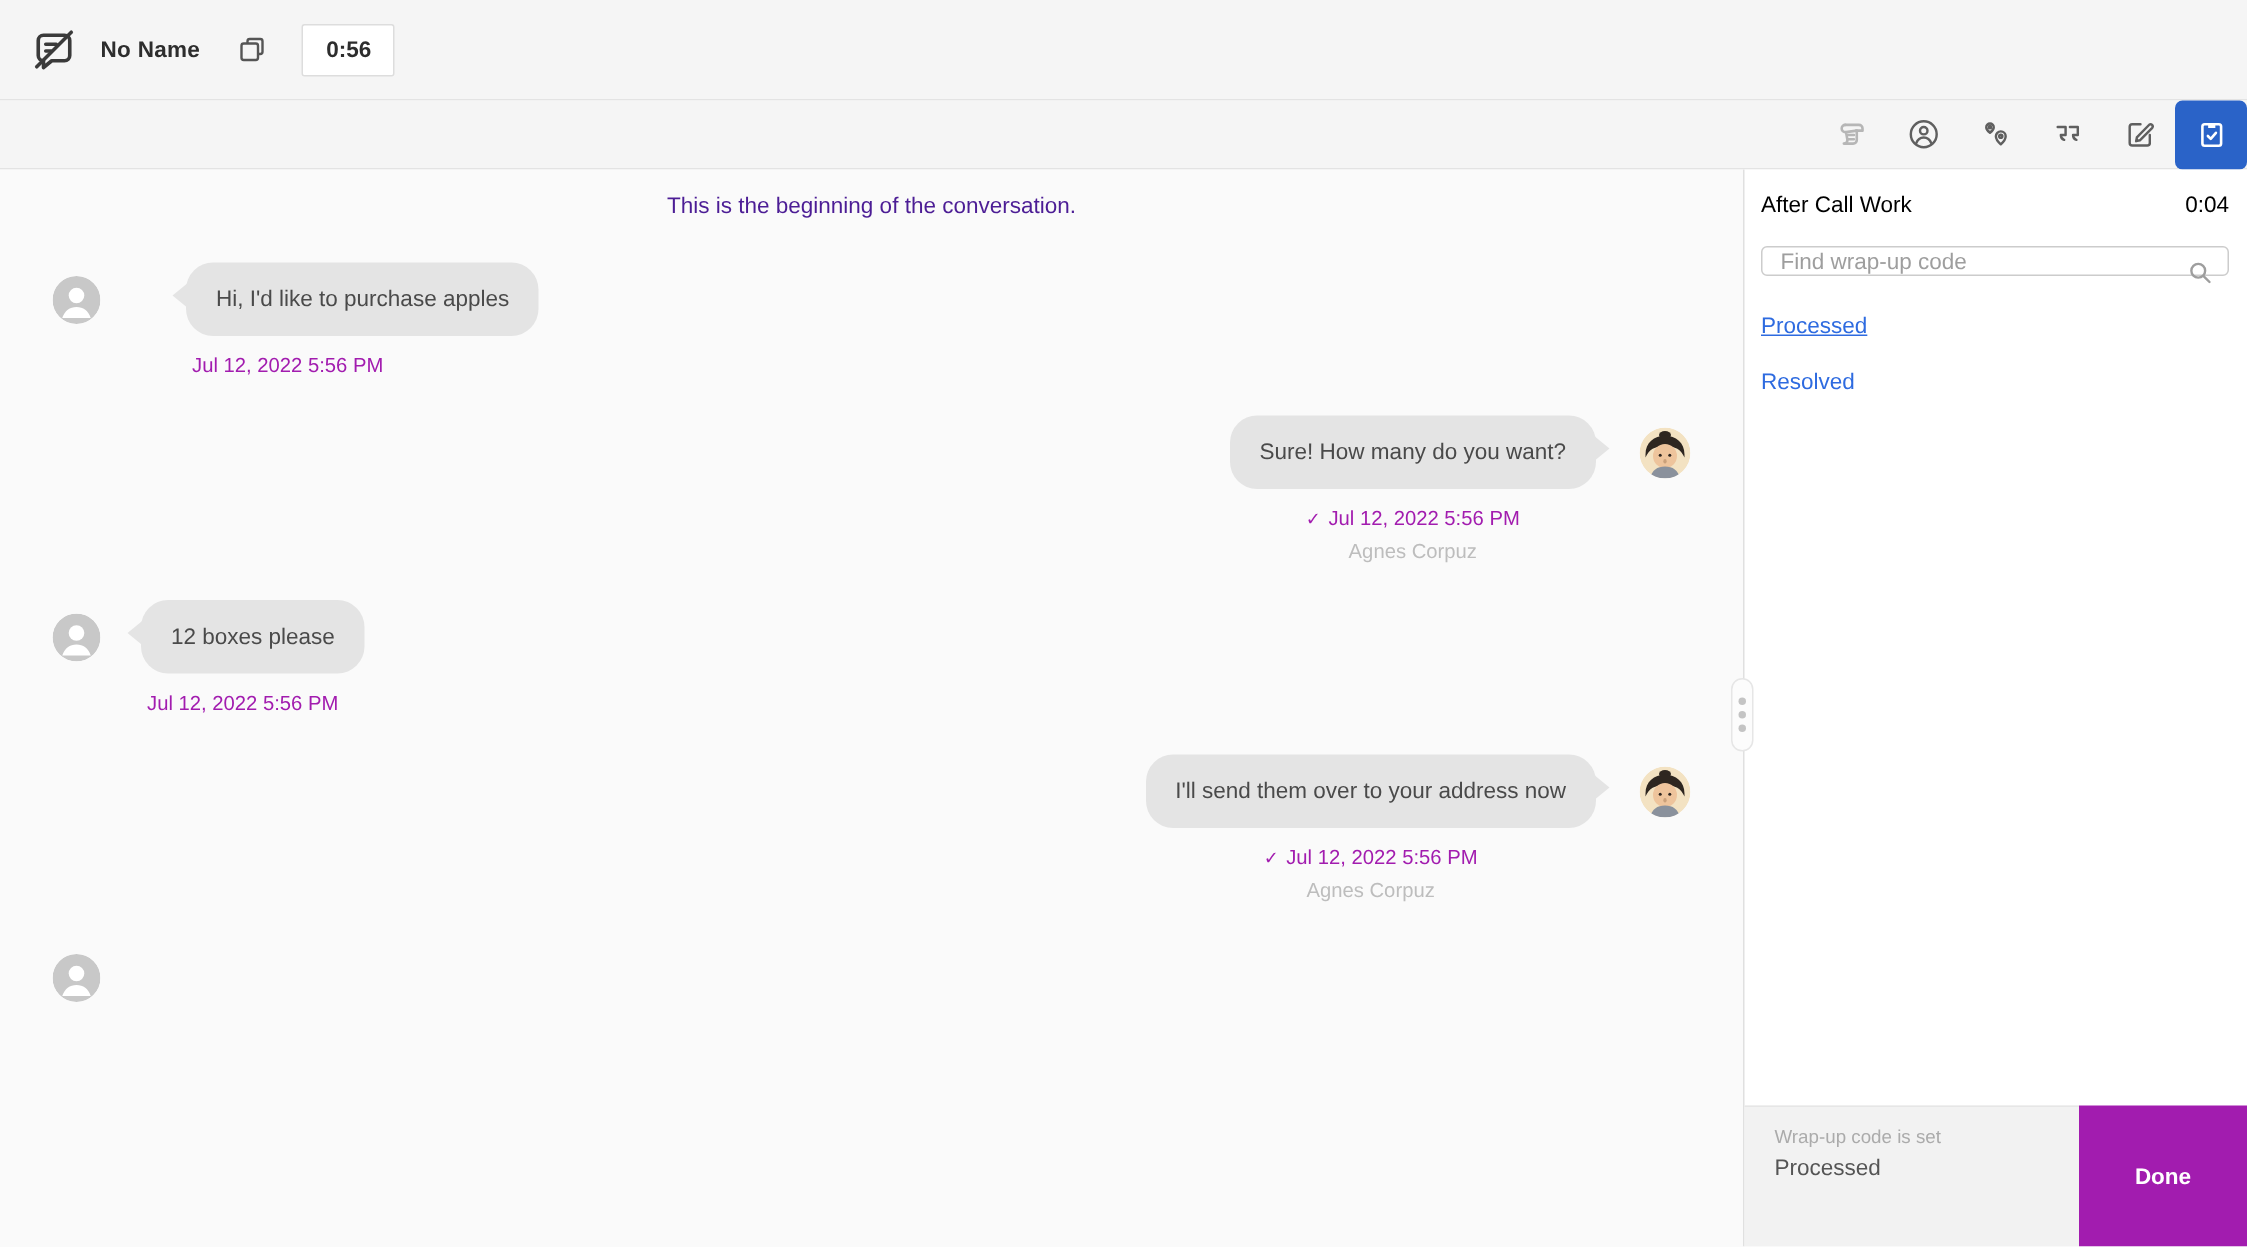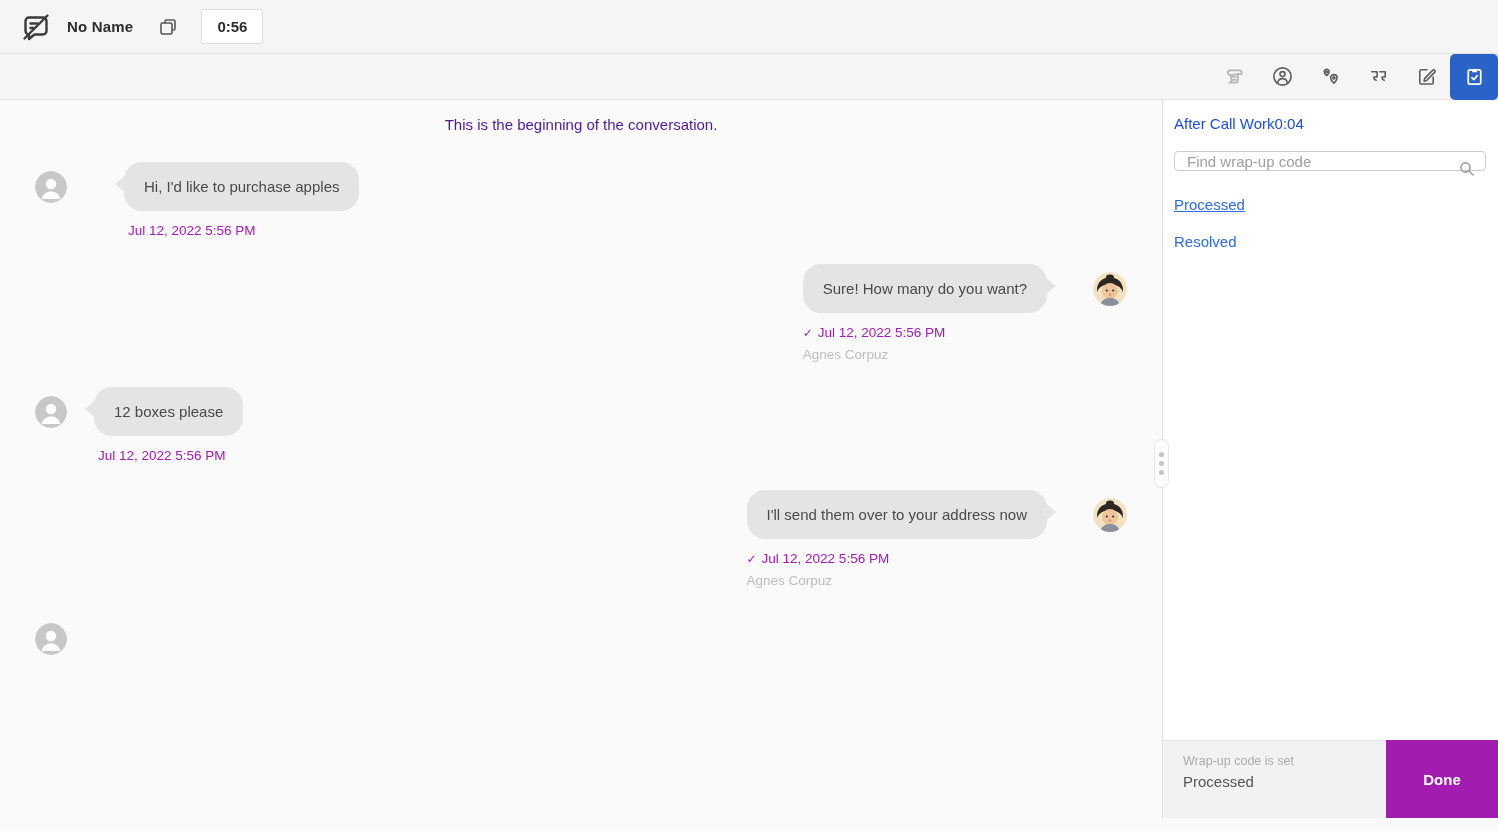--- a/index.html
+++ b/index.html
@@ -1,20 +1,20 @@
 <!DOCTYPE html>
 <html><head>
 <meta charset="utf-8">
 <style>
   * { margin:0; padding:0; box-sizing:border-box; }
   html,body { width:1498px; height:831px; overflow:hidden;
     font-family:"Liberation Sans","DejaVu Sans",sans-serif; background:#fafafa; }
 
   
-  .topbar { height:54px; background:#f5f5f5; border-bottom:1px solid #e3e3e3;
+  .topbar { height:67px; background:#f5f5f5; border-bottom:1px solid #e3e3e3;
     display:flex; align-items:center; padding:0 12px 0 20px; }
   .logo { width:32px; height:32px; flex:0 0 auto; }
   .contact-name { font-size:15px; font-weight:bold; color:#2d2d2d; margin-left:15px; letter-spacing:.2px; }
   .copy-btn { margin-left:24px; width:22px; height:22px; cursor:pointer; display:flex; align-items:center; justify-content:center; }
   .timer-badge { margin-left:22px; background:#fff; border:1px solid #ddd; border-radius:2px;
     padding:8px 15px; font-size:15px; font-weight:bold; color:#2d2d2d; }
   .topbar-spacer { flex:1; }
 
   
   .toolbar { height:46px; background:#f5f5f5; border-bottom:1px solid #e3e3e3;
@@ -29,21 +29,21 @@
   .intro-line { position:absolute; top:16px; left:0; right:0; text-align:center;
     color:#4c1d95; font-size:15px; }
 
   .msg { position:absolute; display:flex; align-items:flex-start; }
   .msg .avatar { width:32px; height:32px; border-radius:50%; overflow:hidden; flex:0 0 auto; margin-top:9px; }
   .msg .avatar svg { display:block; }
   .msg-col { display:flex; flex-direction:column; }
   .msg.left  { left:35px; }
   .msg.left  .msg-col { margin-left:27px; align-items:flex-start; }
   .msg.right { right:35px; }
-  .msg.right .msg-col { margin-right:46px; align-items:flex-start; }
+  .msg.right .msg-col { margin-right:29px; align-items:center; }
   .msg.right .avatar { margin-top:8px; width:34px; height:34px; }
 
   .bubble { position:relative; background:#e4e4e4; border-radius:18px; padding:15px 20px;
     font-size:15px; color:#4a4a4a; line-height:19px; white-space:nowrap; }
   .msg.left  .bubble::before { content:""; position:absolute; left:-9px; top:13px; width:0; height:0;
     border:9px solid transparent; border-left:0; border-right:11px solid #e4e4e4; }
   .msg.right .bubble::before { content:""; position:absolute; right:-9px; top:13px; width:0; height:0;
     border:9px solid transparent; border-right:0; border-left:11px solid #e4e4e4; }
 
   .msg-ts { margin-top:12px; font-size:13.5px; color:#a21caf; }
@@ -55,32 +55,32 @@
 
   
   .drag-handle { position:absolute; top:339px; right:329px; width:15px; height:49px;
     background:#fcfcfc; border:1px solid #e6e6e6; border-radius:8px; z-index:5;
     display:flex; flex-direction:column; align-items:center; justify-content:center; gap:4px; cursor:col-resize; }
   .drag-handle i { width:5px; height:5px; border-radius:50%; background:#c4c4c4; }
 
   
   .acw-panel { width:336px; background:#fff; border-left:1px solid #e0e0e0; position:relative;
     padding:15px 12px 0 11px; }
-  .acw-head { display:flex; justify-content:flex-start; align-items:center; color:#1d4ed8; font-size:15px; }
+  .acw-head { display:flex; justify-content:space-between; align-items:center; color:#000000; font-size:15px; }
   .acw-search { position:relative; margin-top:19px; }
   .acw-search input { width:100%; height:20px; border:1px solid #ccc; border-radius:4px;
     padding:0 34px 0 12px; font-size:15px; color:#444; background:#fff; outline:none;
     font-family:"Liberation Sans","DejaVu Sans",sans-serif; }
   .acw-search input::placeholder { color:#9e9e9e; opacity:1; }
   .acw-search .search-ic { position:absolute; right:10px; top:9px; }
   .code-list { margin-top:25px; display:flex; flex-direction:column; gap:20px; }
   .code-link { color:#2e6be0; font-size:15px; cursor:pointer; width:max-content; }
   .code-link.hovered { text-decoration:underline; }
 
-  .acw-footer { position:absolute; left:0; right:0; bottom:0; height:78px; display:flex; }
+  .acw-footer { position:absolute; left:0; right:0; bottom:0; height:94px; display:flex; }
   .acw-footer .info { flex:1; background:#f2f2f2; border-top:1px solid #e6e6e6; padding:13px 0 0 20px; }
   .acw-footer .info .lbl { font-size:12.5px; color:#ababab; }
   .acw-footer .info .val { font-size:15px; color:#555; margin-top:5px; }
   .done-btn { width:112px; background:#a21caf; color:#fff; font-size:15px; font-weight:bold;
     border:none; display:flex; align-items:center; justify-content:center; cursor:pointer;
     font-family:"Liberation Sans","DejaVu Sans",sans-serif; }
 </style>
 </head>
 <body>
 

